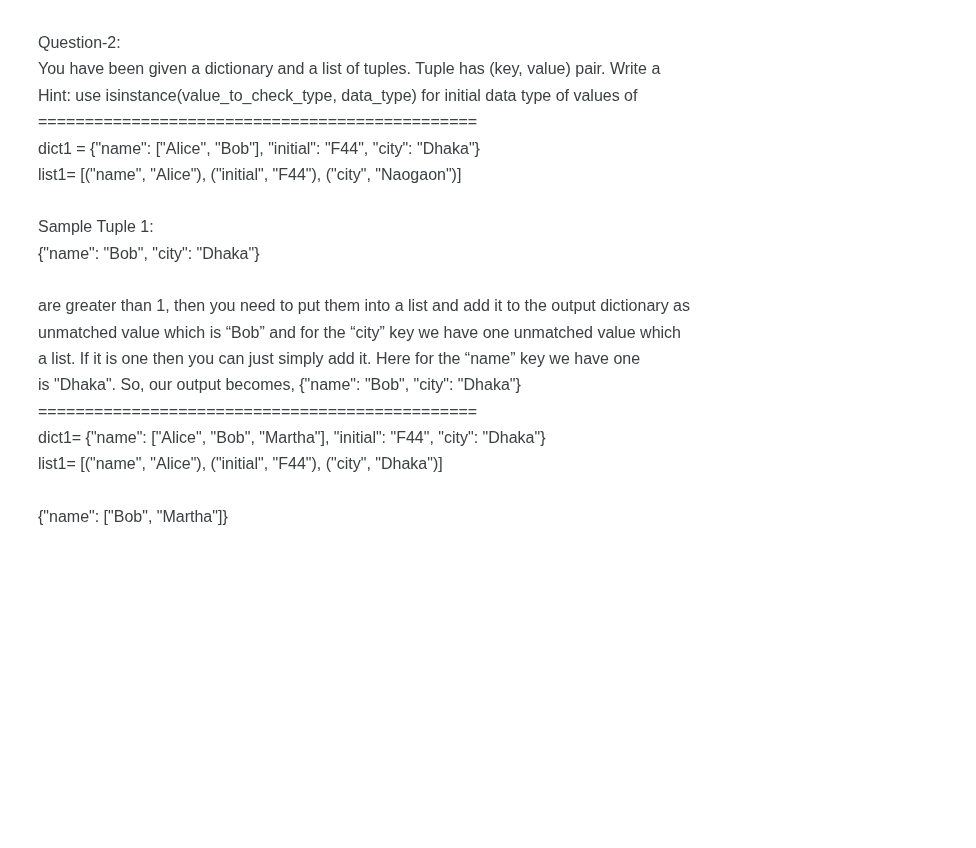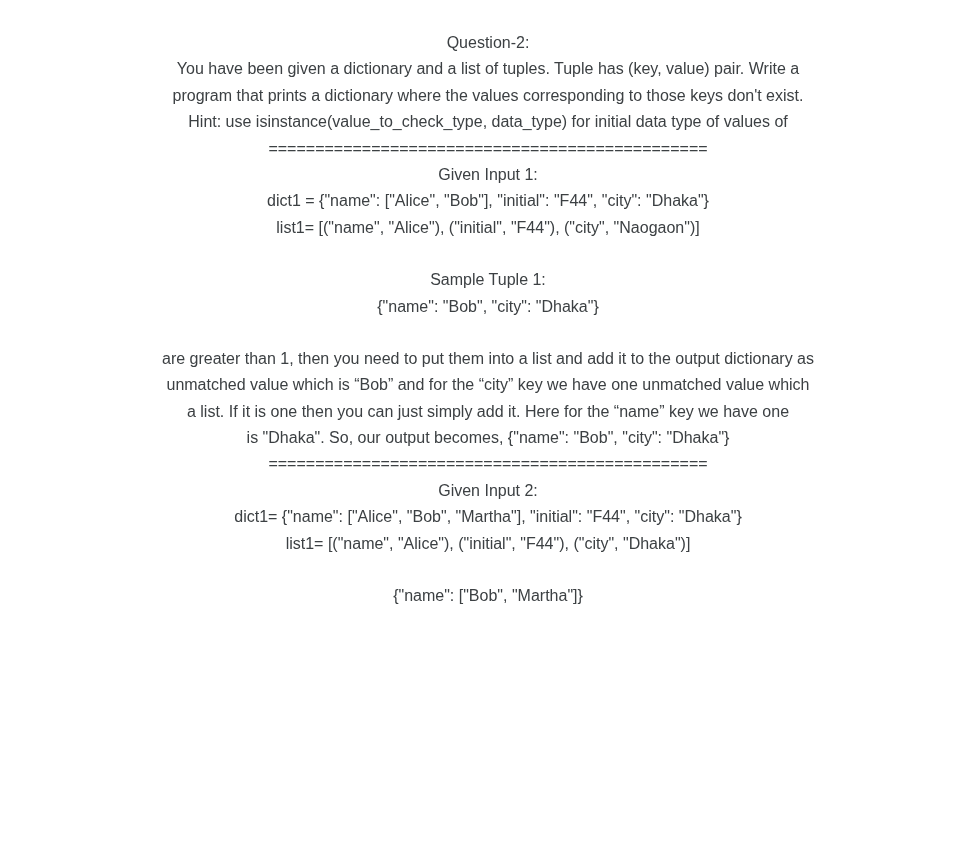--- a/index.html
+++ b/index.html
@@ -11,45 +11,41 @@
       font-family: Arial, Helvetica, sans-serif;
       font-size: 16px;
       line-height: 1.65;
       color: #3c4043;
       background: #ffffff;
       padding: 30px 38px;
       width: 976px;
     }
     .document-block p {
       margin: 0;
-      text-align: center;
     }
     .spacer {
       height: 26px;
     }
   </style>
 </head>
 <body>
 
 <div class="document-block">
   <p>Question-2:</p>
   <p>You have been given a dictionary and a list of tuples. Tuple has (key, value) pair. Write a</p>
-  <p>program that prints a dictionary where the values corresponding to those keys don't exist.</p>
   <p>Hint: use isinstance(value_to_check_type, data_type) for initial data type of values of</p>
   <p>===============================================</p>
-  <p>Given Input 1:</p>
   <p>dict1 = {"name": ["Alice", "Bob"], "initial": "F44", "city": "Dhaka"}</p>
   <p>list1= [("name", "Alice"), ("initial", "F44"), ("city", "Naogaon")]</p>
   <div class="spacer"></div>
   <p>Sample Tuple 1:</p>
   <p>{"name": "Bob", "city": "Dhaka"}</p>
   <div class="spacer"></div>
   <p>are greater than 1, then you need to put them into a list and add it to the output dictionary as</p>
   <p>unmatched value which is “Bob” and for the “city” key we have one unmatched value which</p>
   <p>a list. If it is one then you can just simply add it. Here for the “name” key we have one</p>
   <p>is "Dhaka". So, our output becomes, {"name": "Bob", "city": "Dhaka"}</p>
   <p>===============================================</p>
-  <p>Given Input 2:</p>
   <p>dict1= {"name": ["Alice", "Bob", "Martha"], "initial": "F44", "city": "Dhaka"}</p>
   <p>list1= [("name", "Alice"), ("initial", "F44"), ("city", "Dhaka")]</p>
   <div class="spacer"></div>
   <p>{"name": ["Bob", "Martha"]}</p>
 </div>
 
 </body></html>

